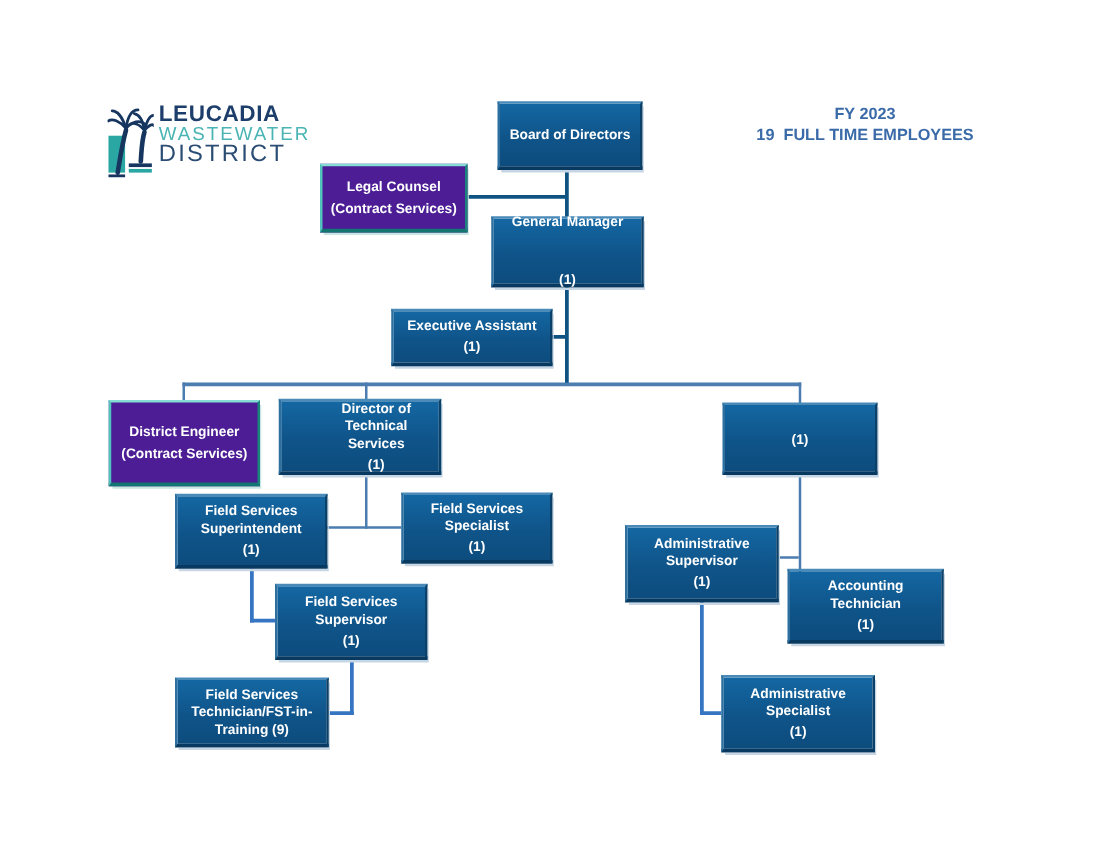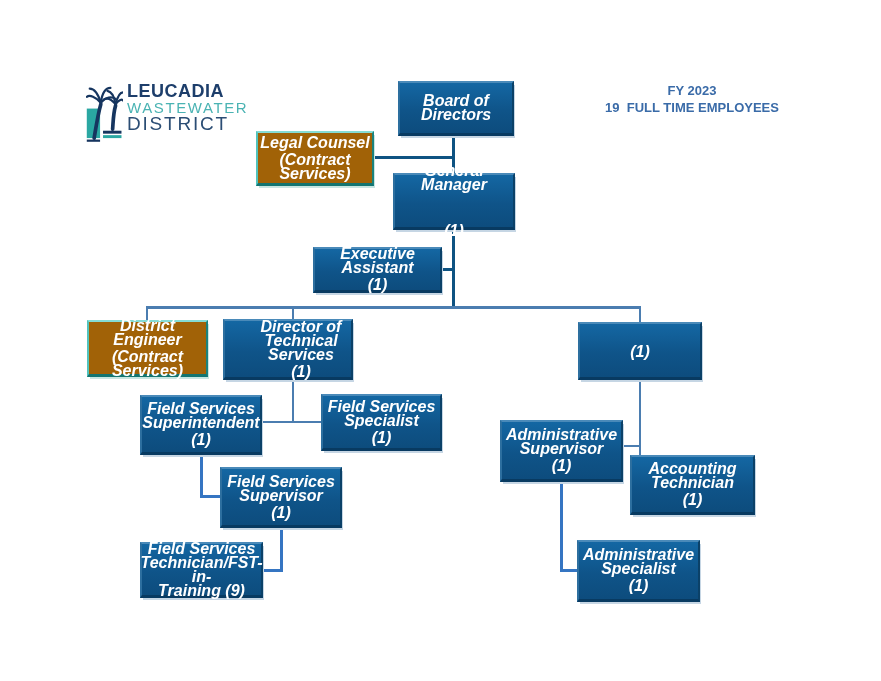--- a/index.html
+++ b/index.html
@@ -14,28 +14,28 @@
   .logo-line3{font-size:19px;font-weight:normal;color:#2b4d74;letter-spacing:1.8px;line-height:18px;margin-top:0px;}
 
   
   .chart-title{position:absolute;left:592px;top:82px;width:200px;text-align:center;
     color:#3a6ba8;font-size:13px;font-weight:bold;line-height:17px;}
   .chart-title div{white-space:pre;}
 
   
   .box{position:absolute;box-sizing:border-box;display:flex;flex-direction:column;
     align-items:center;justify-content:center;text-align:center;color:#ffffff;
-    font-weight:bold;font-size:16px;line-height:14px;padding:2px;font-style:italic;}
+    font-weight:bold;font-size:11px;line-height:14px;padding:2px;}
   .box-label{white-space:pre-line;}
   .box-count{margin-top:3px;}
   .box.blue{background:linear-gradient(180deg,#1467a3 0%,#0f5489 55%,#0d4c7d 100%);
     border-top:2px solid #4a8ab9;border-left:2px solid #2d6f9f;
     border-right:2px solid #0b4168;border-bottom:3px solid #083a61;
     box-shadow:2px 3px 0 -1px #c6d6e4;}
-  .box.teal{background:#a16207;
+  .box.teal{background:#4c1d95;
     border-top:2px solid #85dcd4;border-left:2px solid #52c3bc;
     border-right:2px solid #1b827c;border-bottom:3px solid #137571;
     box-shadow:2px 3px 0 -1px #c8e6e2;}
 
   
   .line{position:absolute;background:#4b7db0;}
   .line.dark{background:#0e5382;}
   .line.bright{background:#3575c2;}
 </style>
 </head>
@@ -107,21 +107,21 @@
   <div class="box blue" style="left:393px;top:173px;width:122px;height:57px;gap:29px;">
     <div class="box-label">General Manager</div>
     <div class="box-count">(1)</div>
   </div>
 
   <div class="box blue" style="left:313px;top:247px;width:129px;height:46px;">
     <div class="box-label">Executive Assistant</div>
     <div class="box-count">(1)</div>
   </div>
 
-  <div class="box teal" style="left:87px;top:320px;width:121px;height:57px;">
+  <div class="box teal" style="left:87px;top:320px;width:121px;height:69px;">
     <div class="box-label">District Engineer</div>
     <div class="box-count">(Contract Services)</div>
   </div>
 
   <div class="box blue" style="left:223px;top:319px;width:130px;height:61px;padding-left:28px;">
     <div class="box-label">Director of
 Technical Services</div>
     <div class="box-count">(1)</div>
   </div>
 

